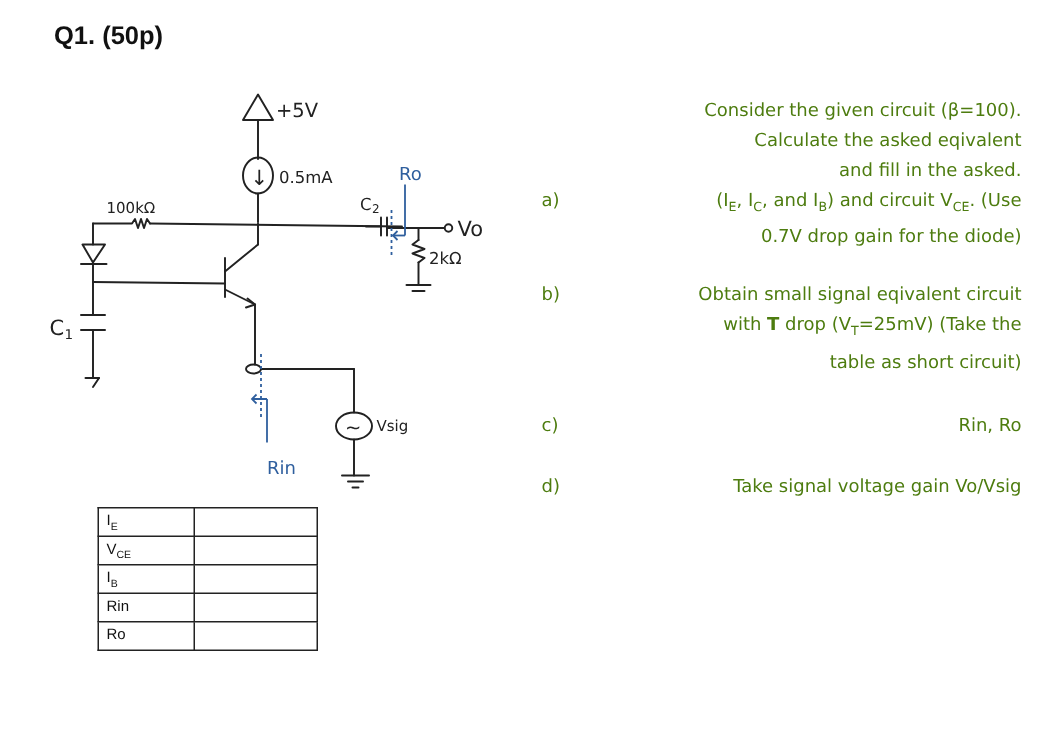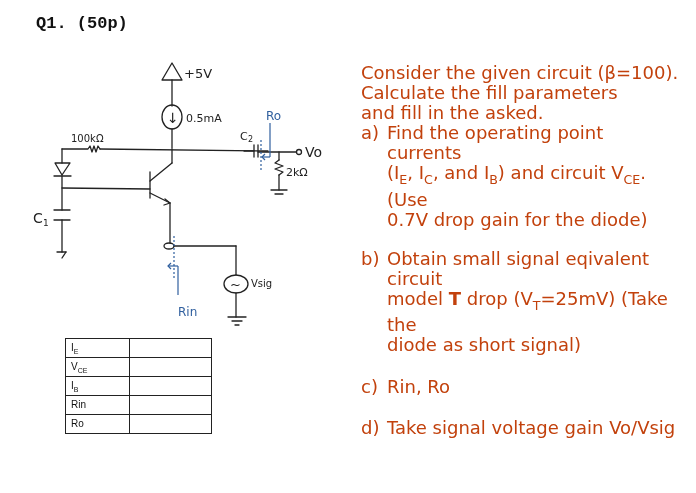--- a/index.html
+++ b/index.html
@@ -1,21 +1,21 @@
 <!DOCTYPE html>
 <html><head>
 <meta charset="utf-8">
 <style>
   html, body { margin: 0; padding: 0; background: #ffffff; }
   body { width: 696px; height: 493px; position: relative; overflow: hidden; font-family: "Liberation Sans", sans-serif; color: #111; }
-  .title { position: absolute; left: 36px; top: 14px; font-family: Liberation Mono, monospace; font-weight: bold; font-size: 17px; }
+  .title { position: absolute; left: 36px; top: 14px; font-family: Liberation Sans, sans-serif; font-weight: bold; font-size: 17px; }
   .circuit { position: absolute; left: 0; top: 0; width: 360px; height: 335px; }
   .hand { font-family: "DejaVu Sans", sans-serif; fill: #222; }
   .hand-blue { font-family: "DejaVu Sans", sans-serif; fill: #2f5f9e; }
-  .q { position: absolute; left: 361px; top: 63px; width: 320px; font-family: "DejaVu Sans", sans-serif; font-size: 18px; line-height: 20px; color: #c2410c; }
+  .q { position: absolute; left: 361px; top: 63px; width: 320px; font-family: "DejaVu Sans", sans-serif; font-size: 12px; line-height: 20px; color: #4d7c0f; text-align: right; }
   .q p { margin: 0; }
   .item { position: relative; padding-left: 26px; }
   .item .lbl { position: absolute; left: 0; top: 0; }
   .gap-b { margin-top: 19px !important; }
   .gap-c { margin-top: 22px !important; }
   .gap-d { margin-top: 21px !important; }
   table.ans { position: absolute; left: 65px; top: 338px; border-collapse: collapse; font-family: Liberation Sans, sans-serif; font-size: 10px; }
   table.ans td { border: 1.5px solid #222; height: 18px; padding: 0 0 0 5px; vertical-align: middle; }
   table.ans td.k { width: 58px; }
   table.ans td.v { width: 76px; }
@@ -106,35 +106,34 @@
     <line x1="178" y1="266" x2="168" y2="266"></line>
     <path d="M171,263 L168,266 L171,269"></path>
     <line x1="174" y1="236" x2="174" y2="278" stroke-dasharray="2,2"></line>
   </g>
   <text class="hand-blue" x="266" y="120" font-size="12">Ro</text>
   <text class="hand-blue" x="178" y="316" font-size="12">Rin</text>
 </svg>
 
 <div class="q">
   <p>Consider the given circuit (β=100).</p>
-  <p>Calculate the fill parameters</p>
+  <p>Calculate the asked eqivalent</p>
   <p>and fill in the asked.</p>
 
   <div class="item">
     <span class="lbl">a)</span>
-    <p>Find the operating point currents</p>
     <p><span>(I</span><sub>E</sub><span>, I</span><sub>C</sub><span>, and I</span><sub>B</sub><span>) and circuit V</span><sub>CE</sub><span>. (Use</span></p>
     <p>0.7V drop gain for the diode)</p>
   </div>
 
   <div class="item gap-b">
     <span class="lbl">b)</span>
     <p>Obtain small signal eqivalent circuit</p>
-    <p><span>model </span><b>T</b><span> drop (V</span><sub>T</sub><span>=25mV) (Take the</span></p>
-    <p>diode as short signal)</p>
+    <p><span>with </span><b>T</b><span> drop (V</span><sub>T</sub><span>=25mV) (Take the</span></p>
+    <p>table as short circuit)</p>
   </div>
 
   <div class="item gap-c">
     <span class="lbl">c)</span>
     <p>Rin, Ro</p>
   </div>
 
   <div class="item gap-d">
     <span class="lbl">d)</span>
     <p>Take signal voltage gain Vo/Vsig</p>

